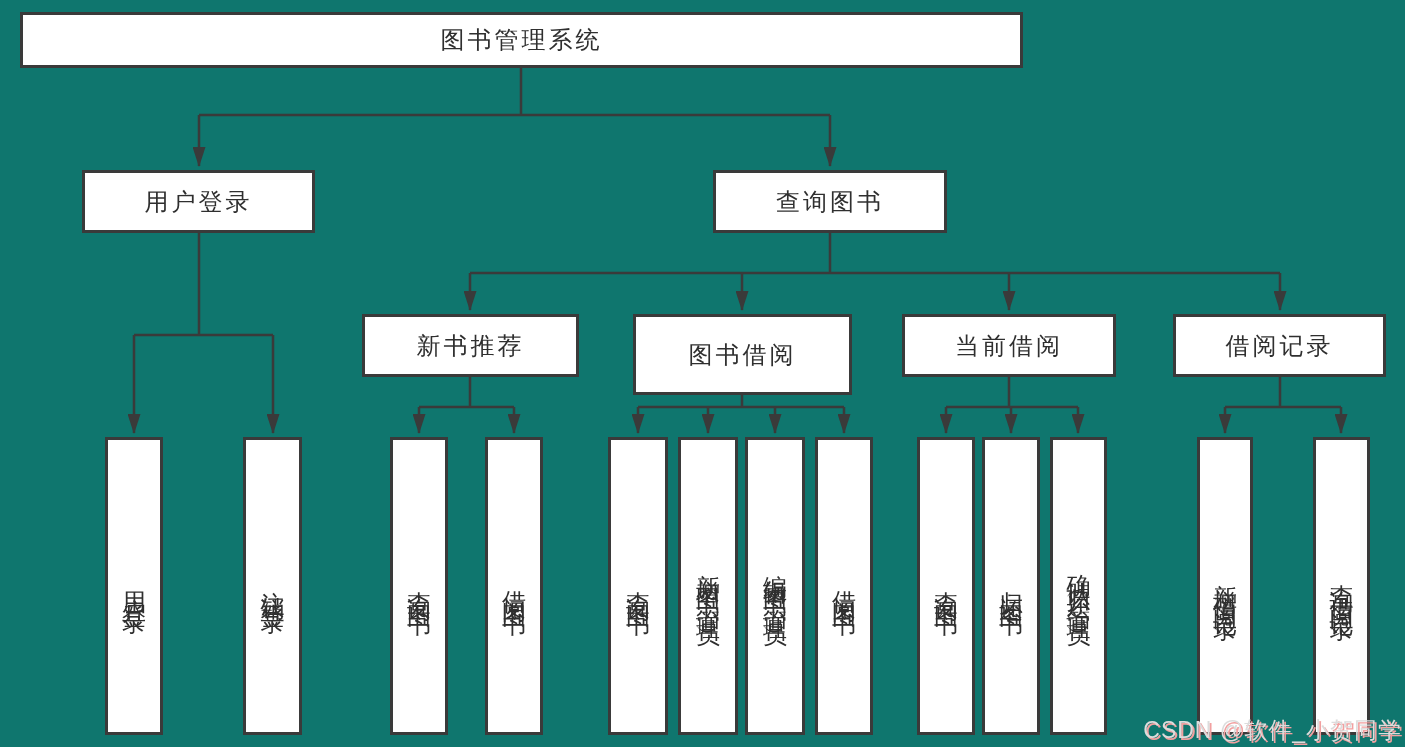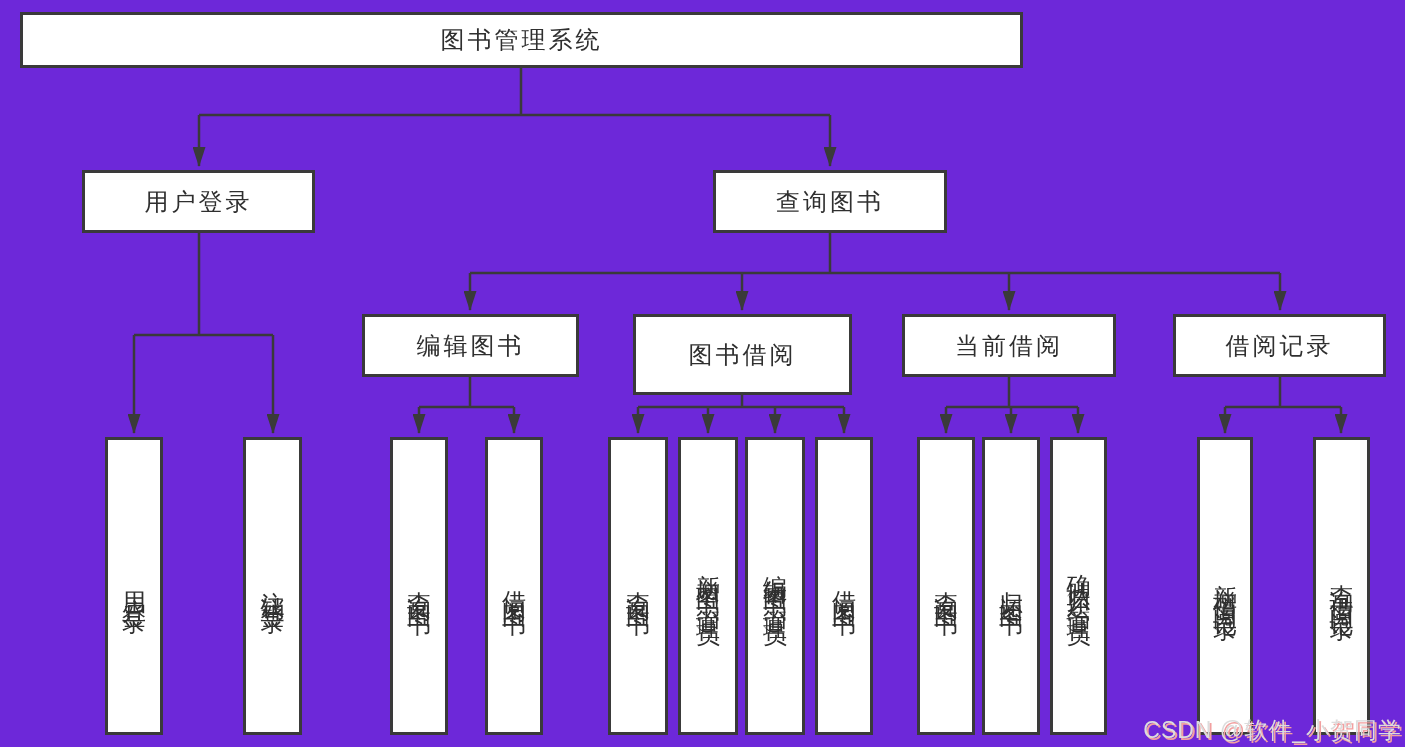--- a/index.html
+++ b/index.html
@@ -1,19 +1,19 @@
 <!DOCTYPE html>
 <html><head>
 <meta charset="utf-8">
 <style>
   html,body{margin:0;padding:0;background:#ffffff;}
   .stage{
     position:relative;
     width:1405px;height:747px;
-    background:#6d28d9;
+    background:#0f766e;
     overflow:hidden;
     font-family:"Liberation Sans","DejaVu Sans",sans-serif;
   }
   .connectors{position:absolute;left:0;top:0;width:1405px;height:747px;}
   .node{
     position:absolute;
     box-sizing:border-box;
     border:3px solid #3a3a3a;
     background:#ffffff;
     display:flex;align-items:center;justify-content:center;
@@ -90,21 +90,21 @@
   </div>
 
   <div class="node h" style="left:82px;top:170px;width:233px;height:63px">
     <span class="lbl">用户登录</span>
   </div>
   <div class="node h" style="left:713px;top:170px;width:234px;height:63px">
     <span class="lbl">查询图书</span>
   </div>
 
   <div class="node h" style="left:362px;top:314px;width:217px;height:63px">
-    <span class="lbl">编辑图书</span>
+    <span class="lbl">新书推荐</span>
   </div>
   <div class="node h" style="left:633px;top:314px;width:219px;height:81px">
     <span class="lbl">图书借阅</span>
   </div>
   <div class="node h" style="left:902px;top:314px;width:214px;height:63px">
     <span class="lbl">当前借阅</span>
   </div>
   <div class="node h" style="left:1173px;top:314px;width:213px;height:63px">
     <span class="lbl">借阅记录</span>
   </div>

